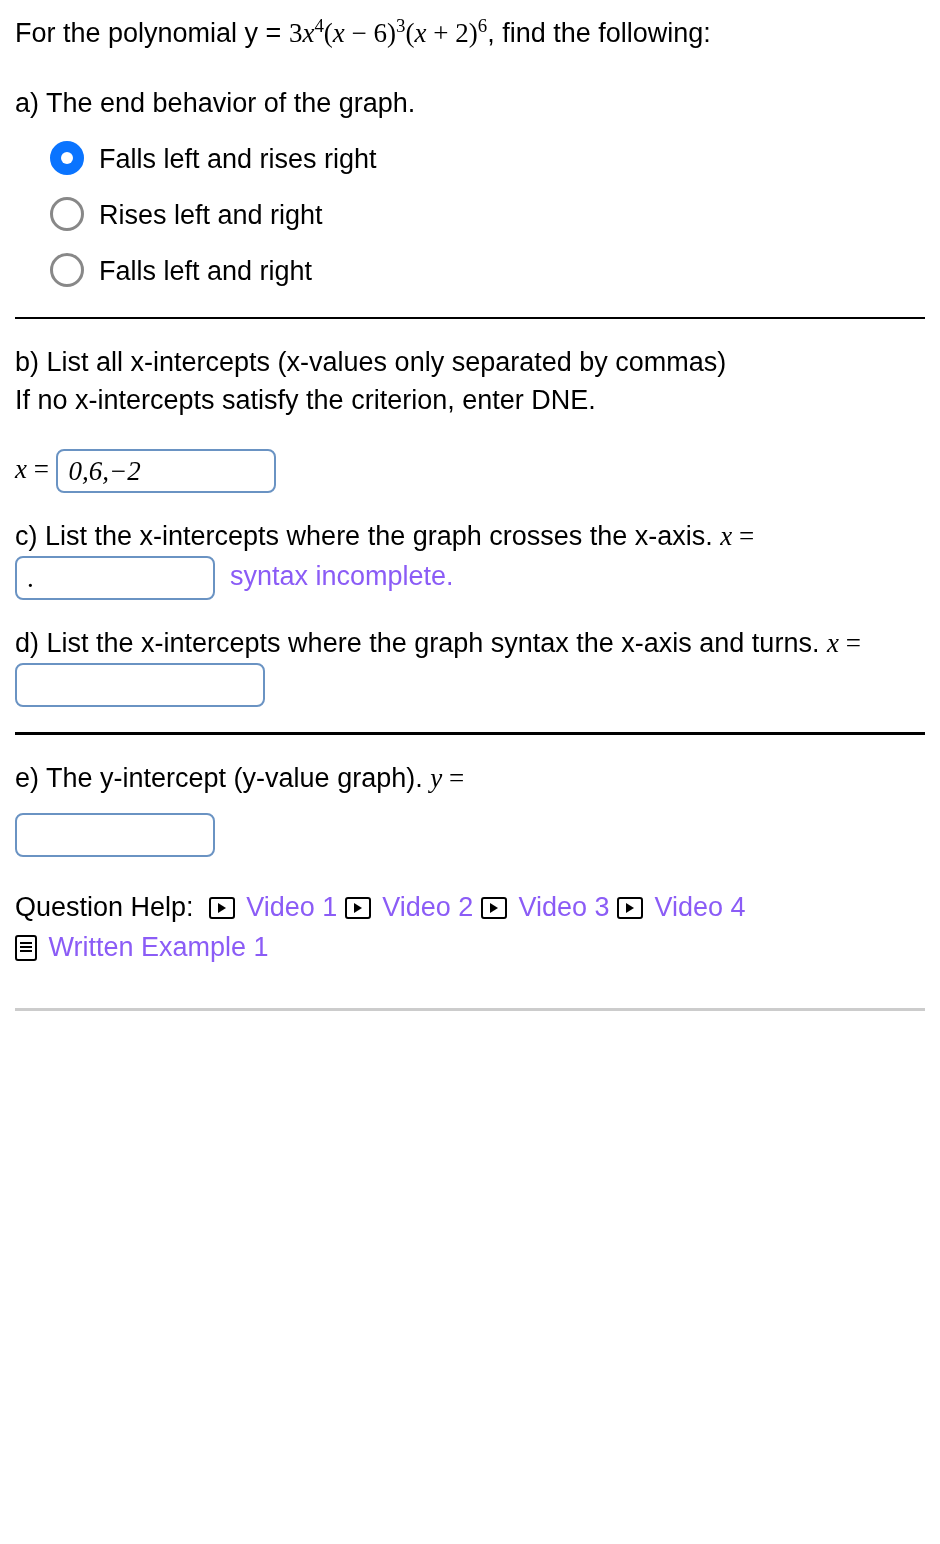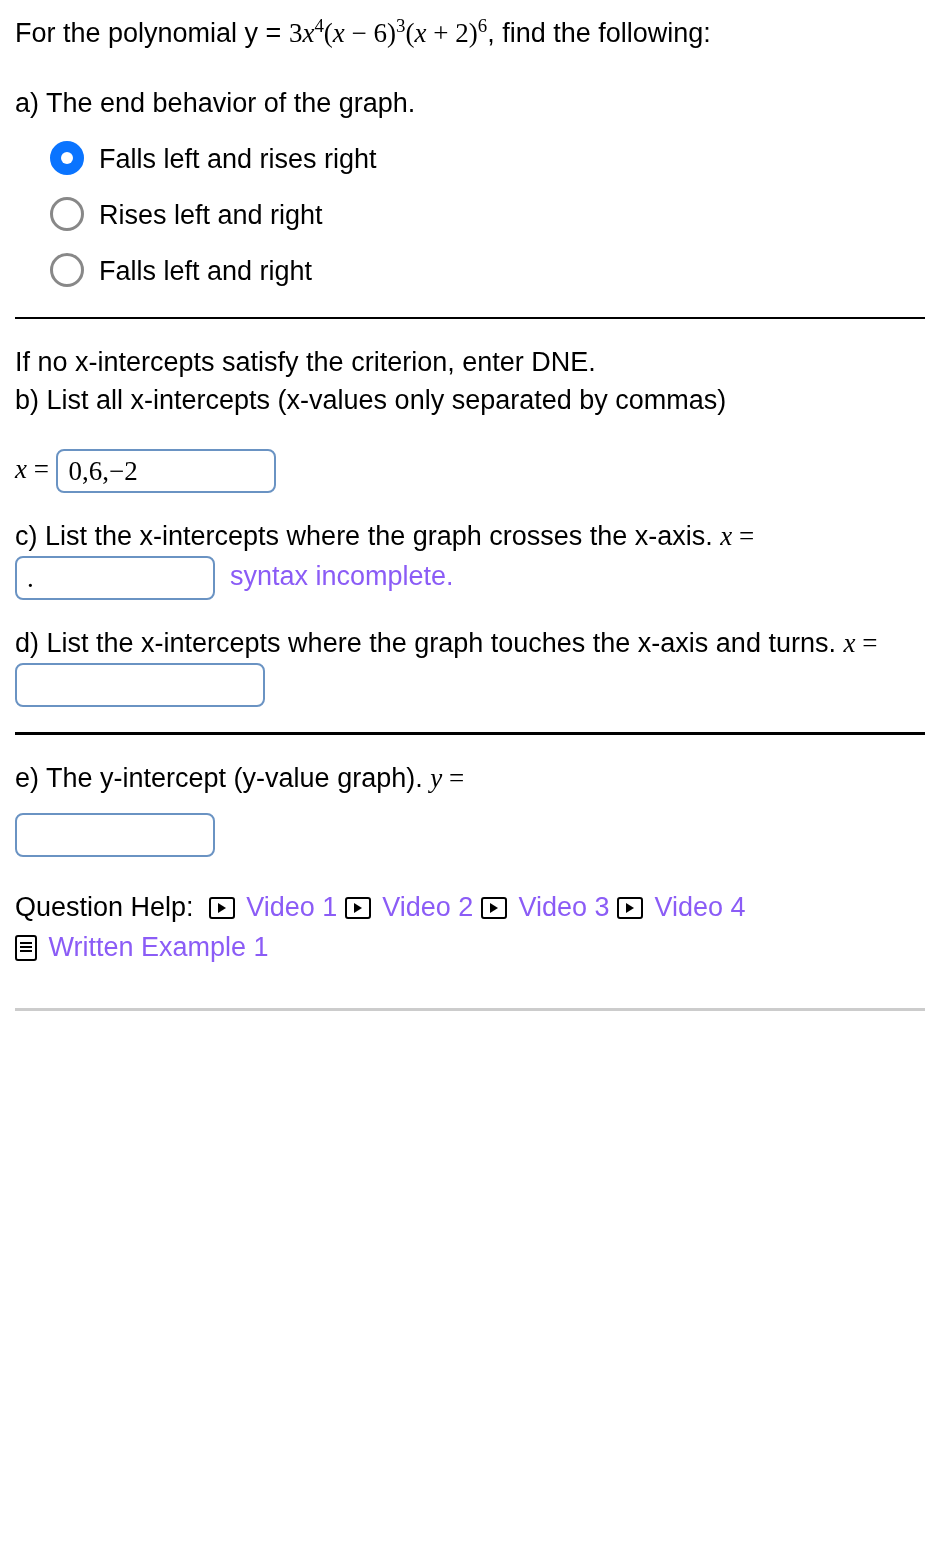--- a/index.html
+++ b/index.html
@@ -54,21 +54,21 @@
   input.textbox {
     font-family: "Times New Roman", serif;
     font-size: 27px;
     padding: 6px 10px;
     border: 2px solid #6a93c3;
     border-radius: 8px;
     height: 44px;
     box-sizing: border-box;
     vertical-align: middle;
   }
-  #input-b { width: 220px; }
+  #input-b { width: 220px; font-style: italic; }
   #input-c { width: 200px; }
   #input-d { width: 250px; }
   #input-e { width: 200px; }
   .inline-math { font-family: "Times New Roman", serif; font-style: italic;}
   .err { color: #8b5cf6; }
   .help-row { line-height: 1.5; margin-top: 30px;}
   .link { color: #8b5cf6; }
   .icon-video, .icon-doc {
     display:inline-block;
     width: 26px; height: 22px;
@@ -126,36 +126,36 @@
     </div>
     <div class="radio-row">
       <span class="radio-circle"></span>
       <span>Falls left and right</span>
     </div>
   </div>
 
 <hr class="sep">
 
 <div class="part">
+  <div>b) List all x-intercepts (x-values only separated by commas)</div>
   <div>If no x-intercepts satisfy the criterion, enter DNE.</div>
-  <div>b) List all x-intercepts (x-values only separated by commas)</div>
   <div style="margin-top:30px;">
     <span class="inline-math"><span class="mathit">x</span> <span class="mathrm">=</span></span>
     <input id="input-b" class="textbox" type="text" value="0,6,−2" style="">
   </div>
 </div>
 
 <div class="part">
   <span>c) List the x-intercepts where the graph crosses the x-axis. </span><span class="inline-math nowrap"><span class="mathit">x</span> <span class="mathrm">=</span></span>
   <input id="input-c" class="textbox" type="text" value="." style="">
   &nbsp;<span class="err">syntax incomplete.</span>
 </div>
 
 <div class="part">
-  <span>d) List the x-intercepts where the graph touches the x-axis and turns. </span><span class="inline-math nowrap"><span class="mathit">x</span> <span class="mathrm">=</span></span>
+  <span>d) List the x-intercepts where the graph syntax the x-axis and turns. </span><span class="inline-math nowrap"><span class="mathit">x</span> <span class="mathrm">=</span></span>
   <input id="input-d" class="textbox" type="text" value="" style="">
 </div>
 
 <hr class="sep2">
 
 <div class="part">
   <span>e) The y-intercept (y-value graph). </span><span class="inline-math nowrap"><span class="mathit">y</span> <span class="mathrm">=</span></span>
   <div style="margin-top:15px;">
     <input id="input-e" class="textbox" type="text" value="" style="">
   </div>

